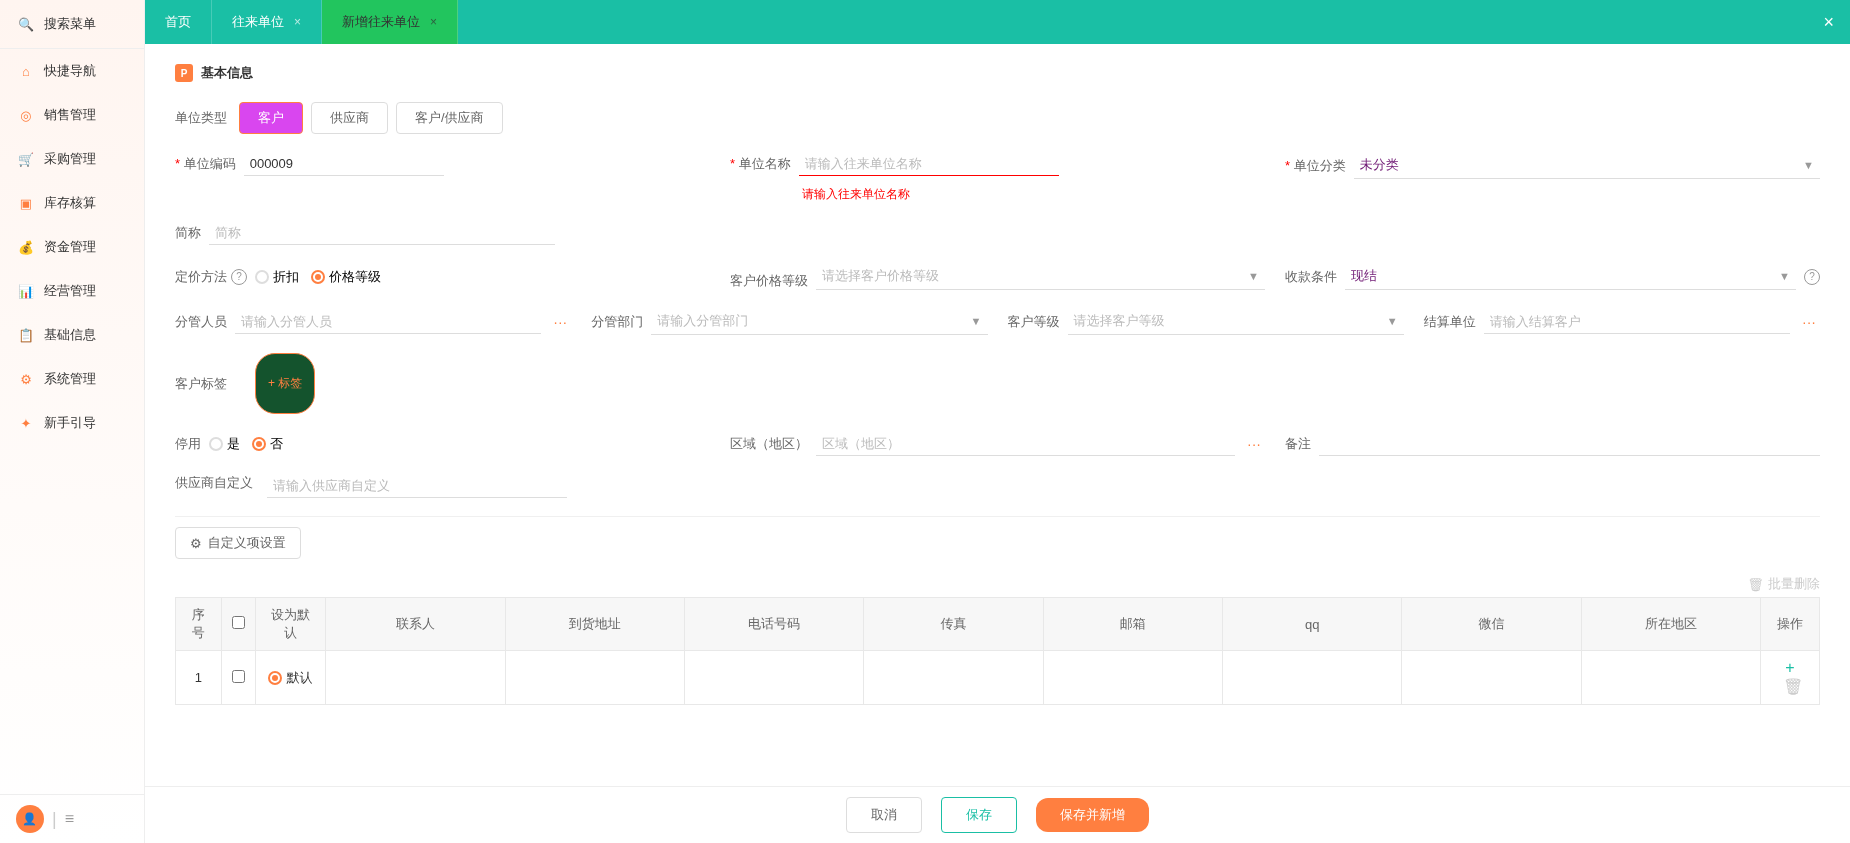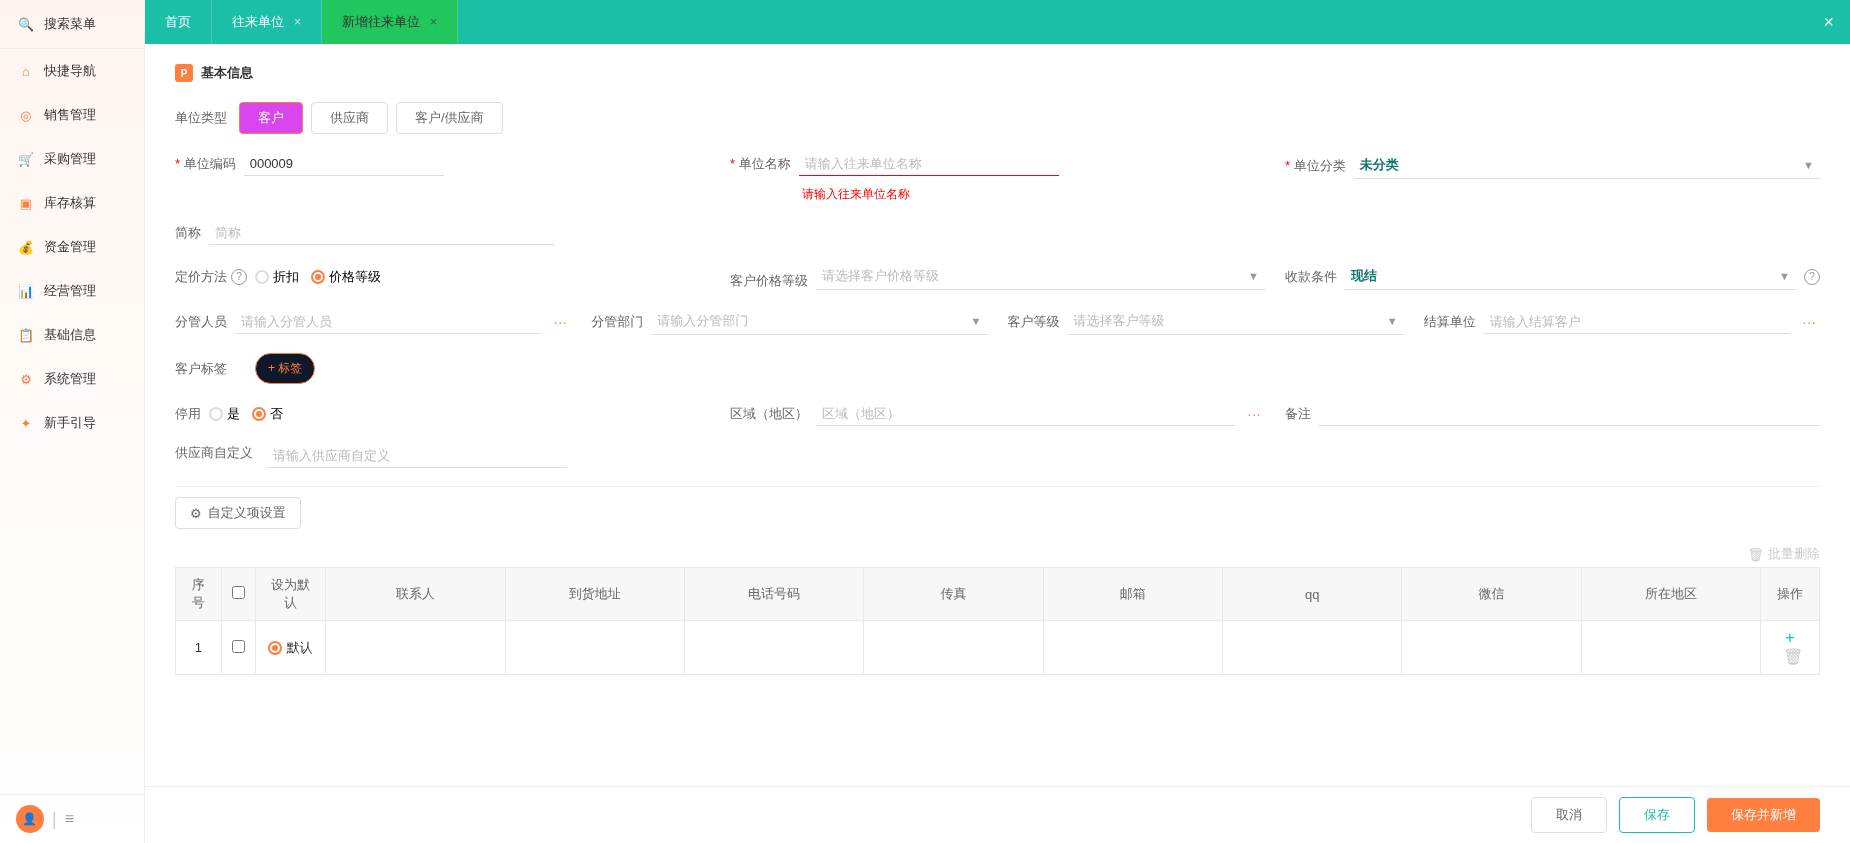--- a/index.html
+++ b/index.html
@@ -213,27 +213,27 @@
       cursor: pointer;
       font-size: 14px;
       padding: 0 4px;
     }
 
     
     .tag-btn {
       border: 1px solid #ff7f40;
       color: #ff7f40;
       border-radius: 20px;
-      padding: 6px 12px;
+      padding: 21px 12px;
       cursor: pointer;
       font-size: 12px;
       display: flex;
       align-items: center;
       gap: 4px;
-      background: #0f172a;
+      background: #14532d;
     }
 
     
     .help-icon {
       width: 16px;
       height: 16px;
       border-radius: 50%;
       border: 1px solid #999;
       display: flex;
       align-items: center;
@@ -295,22 +295,22 @@
       cursor: pointer;
       font-size: 16px;
     }
 
     
     .bottom-bar {
       background: white;
       border-top: 1px solid #eee;
       padding: 10px 30px;
       display: flex;
-      justify-content: flex-end;
-      gap: 12px;
+      justify-content: center;
+      gap: 19px;
       align-items: center;
     }
     .btn-cancel {
       padding: 8px 24px;
       border: 1px solid #ddd;
       border-radius: 4px;
       background: white;
       color: #666;
       cursor: pointer;
       font-size: 13px;
@@ -320,21 +320,21 @@
       border: 1px solid #1abfa5;
       border-radius: 4px;
       background: white;
       color: #1abfa5;
       cursor: pointer;
       font-size: 13px;
     }
     .btn-save-new {
       padding: 8px 24px;
       border: none;
-      border-radius: 4px;
+      border-radius: 12px;
       background: #ff7f40;
       color: white;
       cursor: pointer;
       font-size: 13px;
     }
 
     .batch-delete {
       display: flex;
       justify-content: flex-end;
       margin-bottom: 4px;
@@ -369,21 +369,21 @@
       flex: 1;
     }
     .select-wrapper {
       display: flex;
       align-items: center;
       border-bottom: 1px solid #ddd;
       flex: 1;
       padding: 4px 6px;
     }
     .select-wrapper .placeholder { color: #bbb; flex: 1; }
-    .select-wrapper .value { flex: 1; color: #0f766e; font-weight: bold; }
+    .select-wrapper .value { flex: 1; color: #701a75; }
   </style>
 </head>
 <body>
 
 <div class="sidebar">
   <div class="sidebar-item search-item">
     <span class="icon">🔍</span>
     <span>搜索菜单</span>
   </div>
 

